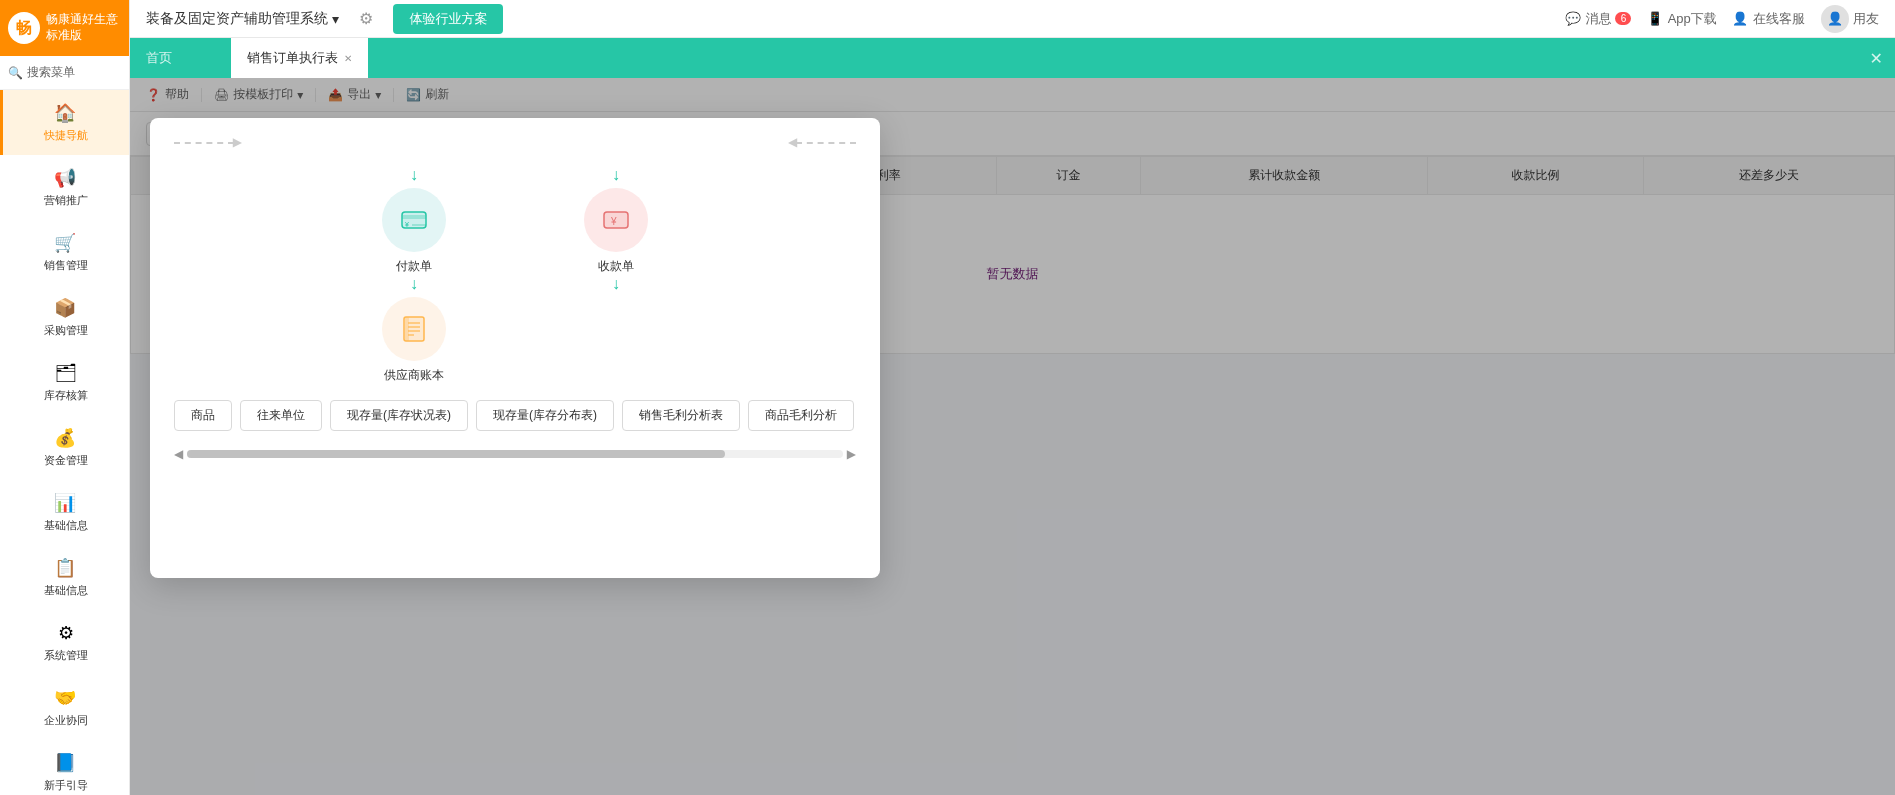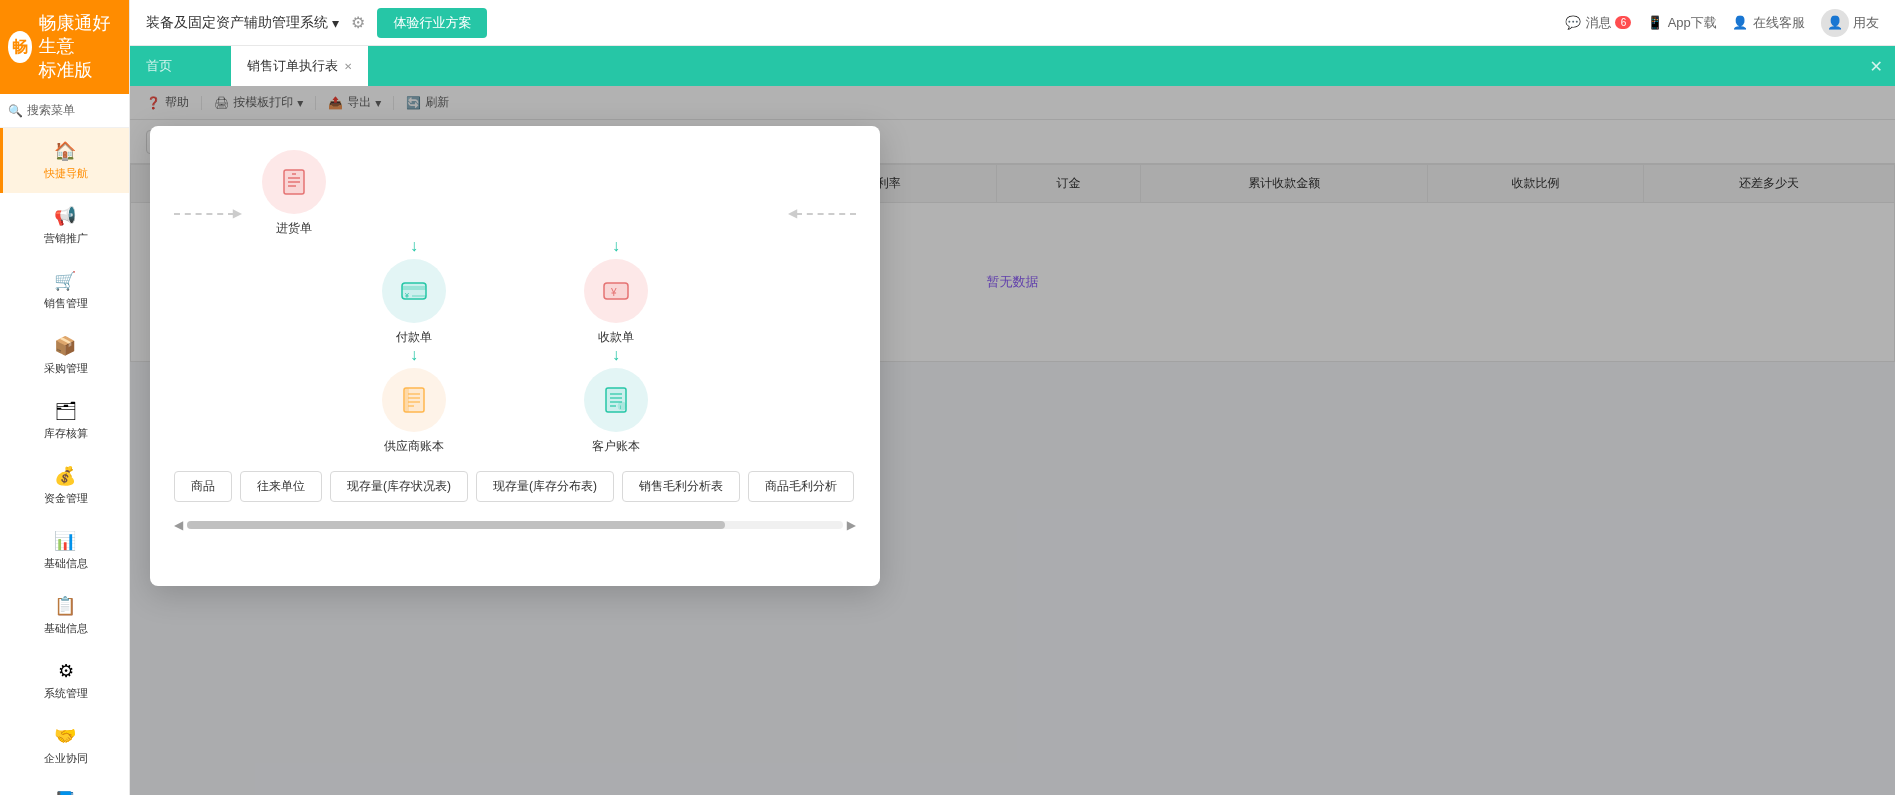--- a/index.html
+++ b/index.html
@@ -5,34 +5,34 @@
     * { box-sizing: border-box; margin: 0; padding: 0; }
     body { font-family: "Microsoft YaHei", "PingFang SC", sans-serif; font-size: 13px; background: #f0f2f5; overflow: hidden; }
 
     
     .app-wrapper { display: flex; height: 795px; width: 1895px; }
 
     
     .sidebar { width: 130px; background: #fff; display: flex; flex-direction: column; border-right: 1px solid #e8e8e8; flex-shrink: 0; }
     .sidebar-logo { background: #ff8c00; padding: 12px 8px; display: flex; align-items: center; gap: 6px; }
     .sidebar-logo-icon { width: 32px; height: 32px; background: #fff; border-radius: 50%; display: flex; align-items: center; justify-content: center; color: #ff8c00; font-size: 16px; font-weight: bold; }
-    .sidebar-logo-text { color: #fff; font-size: 18px; line-height: 1.3; }
+    .sidebar-logo-text { color: #fff; font-size: 12px; line-height: 1.3; }
     .sidebar-search { padding: 8px; border-bottom: 1px solid #f0f0f0; display: flex; align-items: center; gap: 4px; color: #666; font-size: 12px; cursor: pointer; }
     .sidebar-nav { flex: 1; overflow-y: auto; }
     .sidebar-item { display: flex; flex-direction: column; align-items: center; padding: 12px 8px; cursor: pointer; border-left: 3px solid transparent; gap: 4px; }
     .sidebar-item.active { background: #fff3e0; border-left: 3px solid #ff8c00; }
     .sidebar-item .icon { font-size: 18px; }
     .sidebar-item .label { font-size: 11px; color: #333; text-align: center; }
     .sidebar-item.active .label { color: #ff8c00; }
 
     
     .main { flex: 1; display: flex; flex-direction: column; overflow: hidden; }
 
     
-    .topbar { background: #fff; height: 46px; display: flex; align-items: center; padding: 18px 16px; border-bottom: 1px solid #e8e8e8; gap: 12px; }
+    .topbar { background: #fff; height: 38px; display: flex; align-items: center; padding: 18px 16px; border-bottom: 1px solid #e8e8e8; gap: 20px; }
     .topbar-dropdown { display: flex; align-items: center; gap: 4px; cursor: pointer; color: #333; font-size: 14px; }
     .topbar-settings { color: #999; cursor: pointer; font-size: 16px; }
     .topbar-btn { background: #26c6a6; color: #fff; border: none; padding: 6px 16px; border-radius: 4px; cursor: pointer; font-size: 13px; }
     .topbar-right { margin-left: auto; display: flex; align-items: center; gap: 16px; font-size: 13px; color: #666; }
     .topbar-right-item { display: flex; align-items: center; gap: 4px; cursor: pointer; }
     .badge { background: #ff4d4f; color: #fff; border-radius: 8px; font-size: 10px; padding: 1px 4px; min-width: 16px; text-align: center; }
     .user-avatar { width: 28px; height: 28px; background: #e0e0e0; border-radius: 50%; display: flex; align-items: center; justify-content: center; color: #999; }
 
     
     .tabbar { background: #26c6a6; display: flex; align-items: center; padding: 0; height: 40px; }
@@ -55,21 +55,21 @@
     .filter-select { border: 1px solid #d9d9d9; border-radius: 4px; padding: 4px 8px; font-size: 12px; width: 120px; color: #333; display: flex; align-items: center; justify-content: space-between; }
     .filter-query-btn { background: #ff8c00; color: #fff; border: none; padding: 5px 16px; border-radius: 4px; cursor: pointer; font-size: 12px; }
     .filter-set-btn { background: #fff; color: #666; border: 1px solid #d9d9d9; padding: 4px 10px; border-radius: 4px; cursor: pointer; font-size: 12px; }
     .filter-more { color: #26c6a6; font-size: 12px; cursor: pointer; }
 
     
     .table-container { overflow: auto; background: #fff; }
     .data-table { width: 100%; border-collapse: collapse; font-size: 12px; }
     .data-table th { background: #f5f5f5; padding: 10px 12px; text-align: center; border: 1px solid #e8e8e8; color: #333; font-weight: 500; white-space: nowrap; }
     .data-table td { padding: 10px 12px; text-align: center; border: 1px solid #e8e8e8; color: #666; }
-    .no-data { text-align: center; padding: 60px; color: #8b5cf6; font-size: 13px; }
+    .no-data { text-align: center; padding: 60px; color: #701a75; font-size: 13px; }
 
     
     .overlay { position: absolute; top: 0; left: 0; right: 0; bottom: 0; background: rgba(0,0,0,0.3); z-index: 100; display: flex; align-items: flex-start; justify-content: flex-start; }
     .modal { background: #fff; margin: 40px 0 0 20px; border-radius: 8px; box-shadow: 0 8px 32px rgba(0,0,0,0.18); width: 730px; min-height: 460px; padding: 24px; position: relative; }
     .flow-node { display: flex; flex-direction: column; align-items: center; gap: 6px; width: 120px; }
     .flow-circle { width: 64px; height: 64px; border-radius: 50%; display: flex; align-items: center; justify-content: center; font-size: 26px; cursor: pointer; }
     .flow-label { font-size: 12px; color: #333; text-align: center; }
 
     
     .common-section { margin-top: 16px; }
@@ -265,33 +265,20 @@
 
           <div style="display:flex; align-items:flex-end; gap:0; margin-bottom:0;">
 
 
             <div style="display:flex;align-items:center;padding-bottom:22px;width:60px;">
               <div style="flex:1;height:0;border-top:2px dashed #ccc;position:relative;">
                 <span style="position:absolute;right:-8px;top:-9px;color:#ccc;font-size:12px;">▶</span>
               </div>
             </div>
 
-            <div class="flow-node">
-              <div class="flow-circle red-circle">
-                <svg width="32" height="32" viewBox="0 0 32 32" fill="none">
-                  <rect x="6" y="4" width="20" height="24" rx="2" fill="#e57373" opacity="0.15"></rect>
-                  <rect x="6" y="4" width="20" height="24" rx="2" stroke="#e57373" stroke-width="1.5" fill="none"></rect>
-                  <polyline points="10,12 22,12" stroke="#e57373" stroke-width="1.5"></polyline>
-                  <polyline points="10,16 22,16" stroke="#e57373" stroke-width="1.5"></polyline>
-                  <polyline points="10,20 18,20" stroke="#e57373" stroke-width="1.5"></polyline>
-                  <polyline points="14,8 18,8" stroke="#e57373" stroke-width="1.5"></polyline>
-                </svg>
-              </div>
-              <span class="flow-label">进货单</span>
-            </div>
 
             <div style="flex:1;"></div>
 
 
             <div style="display:flex;align-items:center;padding-bottom:22px;width:60px;">
               <div style="flex:1;height:0;border-top:2px dashed #ccc;position:relative;">
                 <span style="position:absolute;left:-8px;top:-9px;color:#ccc;font-size:12px;">◀</span>
               </div>
             </div>
 
@@ -370,35 +357,20 @@
                   <polyline points="10,14 22,14" stroke="#ffb74d" stroke-width="1.2"></polyline>
                   <polyline points="10,18 22,18" stroke="#ffb74d" stroke-width="1.2"></polyline>
                   <polyline points="10,22 16,22" stroke="#ffb74d" stroke-width="1.2"></polyline>
                   <rect x="7" y="4" width="4" height="24" rx="1" fill="#ffb74d" opacity="0.3"></rect>
                 </svg>
               </div>
               <span class="flow-label">供应商账本</span>
             </div>
             <div style="flex:1;"></div>
 
-            <div class="flow-node">
-              <div class="flow-circle teal-circle">
-                <svg width="32" height="32" viewBox="0 0 32 32" fill="none">
-                  <rect x="6" y="4" width="20" height="24" rx="2" fill="#4dd0c4" opacity="0.15"></rect>
-                  <rect x="6" y="4" width="20" height="24" rx="2" stroke="#26c6a6" stroke-width="1.5" fill="none"></rect>
-                  <polyline points="10,10 22,10" stroke="#26c6a6" stroke-width="1.2"></polyline>
-                  <polyline points="10,14 22,14" stroke="#26c6a6" stroke-width="1.2"></polyline>
-                  <polyline points="10,18 22,18" stroke="#26c6a6" stroke-width="1.2"></polyline>
-                  <polyline points="10,22 16,22" stroke="#26c6a6" stroke-width="1.2"></polyline>
-                  <circle cx="22" cy="22" r="4" fill="#26c6a6" opacity="0.2" stroke="#26c6a6" stroke-width="1"></circle>
-                  <text x="20" y="25" font-size="6" fill="#26c6a6">i</text>
-                </svg>
-              </div>
-              <span class="flow-label">客户账本</span>
-            </div>
             <div style="width:60px;"></div>
             <div style="width:120px;"></div>
           </div>
 
           <div class="common-section">
             <div class="common-buttons">
               <button class="common-btn">商品</button>
               <button class="common-btn">往来单位</button>
               <button class="common-btn">现存量(库存状况表)</button>
               <button class="common-btn">现存量(库存分布表)</button>

